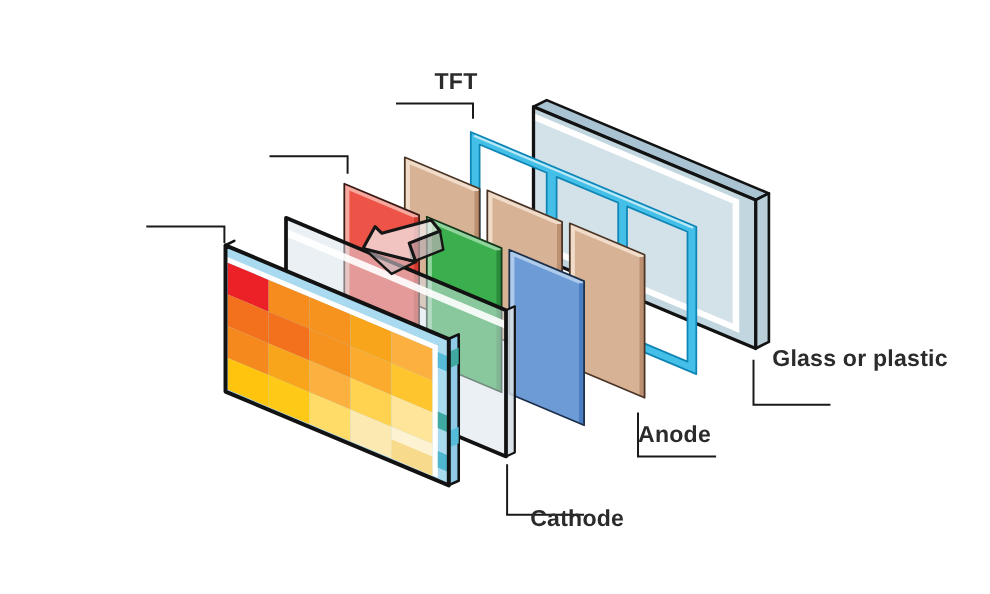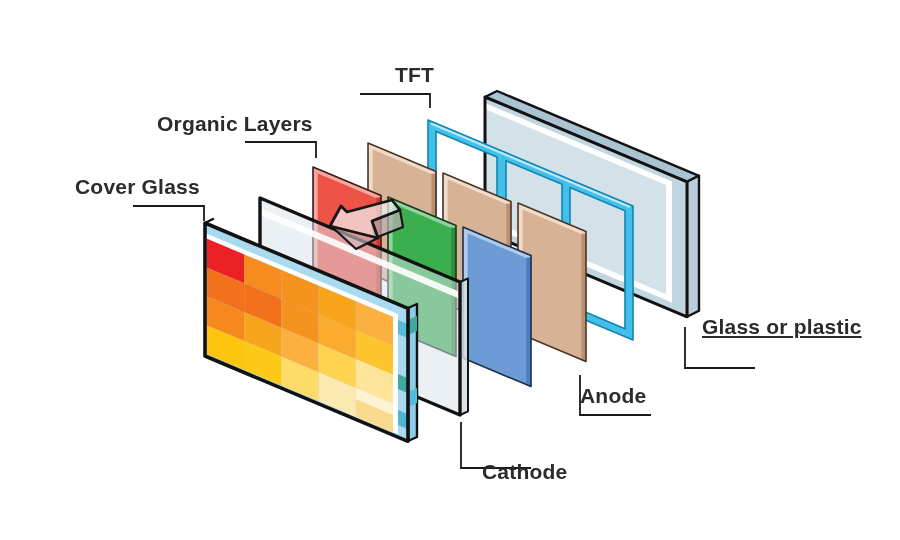--- a/index.html
+++ b/index.html
@@ -1,21 +1,21 @@
 <!DOCTYPE html>
 <html><head>
 <meta charset="utf-8">
 <style>
   html,body{margin:0;padding:0;background:#ffffff;}
   .stage{position:relative;width:900px;height:540px;background:#ffffff;overflow:hidden;
          font-family:"Liberation Sans",sans-serif;}
   #diagram-svg{position:absolute;left:0;top:0;}
   .lbl{position:absolute;font-size:21px;font-weight:600;color:#2b2b2b;
        letter-spacing:.2px;white-space:nowrap;line-height:24px;}
-  .lbl.two-line{white-space:normal;line-height:26px;text-decoration:underline;}
+  .lbl.two-line{white-space:normal;line-height:26px;}
   #lbl-cover-glass{left:75px;top:175px;}
   #lbl-organic-layers{left:157px;top:112px;}
   #lbl-tft{left:395px;top:63px;}
   #lbl-substrate{left:702px;top:314px;}
   #lbl-anode{left:580px;top:384px;}
   #lbl-cathode{left:482px;top:436px;margin-top:24px;}
 </style>
 </head>
 <body>
 
@@ -129,21 +129,19 @@
       <g>
         <polyline points="133.0,206.0 204.0,206.0 204.0,221.0" fill="none" stroke="#1a1a1a" stroke-width="1.8"></polyline>
         <polyline points="245.0,142.0 316.0,142.0 316.0,158.0" fill="none" stroke="#1a1a1a" stroke-width="1.8"></polyline>
         <polyline points="360.0,94.0 430.0,94.0 430.0,108.0" fill="none" stroke="#1a1a1a" stroke-width="1.8"></polyline>
         <polyline points="755.0,368.0 685.0,368.0 685.0,327.0" fill="none" stroke="#1a1a1a" stroke-width="1.8"></polyline>
         <polyline points="651.0,415.0 580.0,415.0 580.0,375.0" fill="none" stroke="#1a1a1a" stroke-width="1.8"></polyline>
         <polyline points="531.0,468.0 461.0,468.0 461.0,422.0" fill="none" stroke="#1a1a1a" stroke-width="1.8"></polyline>
       </g>
     </svg>
 
-  <div class="lbl" id="lbl-cover-glass">Cover Glass</div>
-  <div class="lbl" id="lbl-organic-layers">Organic Layers</div>
   <div class="lbl" id="lbl-tft">TFT</div>
   <div class="lbl two-line" id="lbl-substrate">
     <div>Glass or plastic</div>
   </div>
   <div class="lbl" id="lbl-anode">Anode</div>
   <div class="lbl" id="lbl-cathode">Cathode</div>
 </div>
 
 </body></html>

